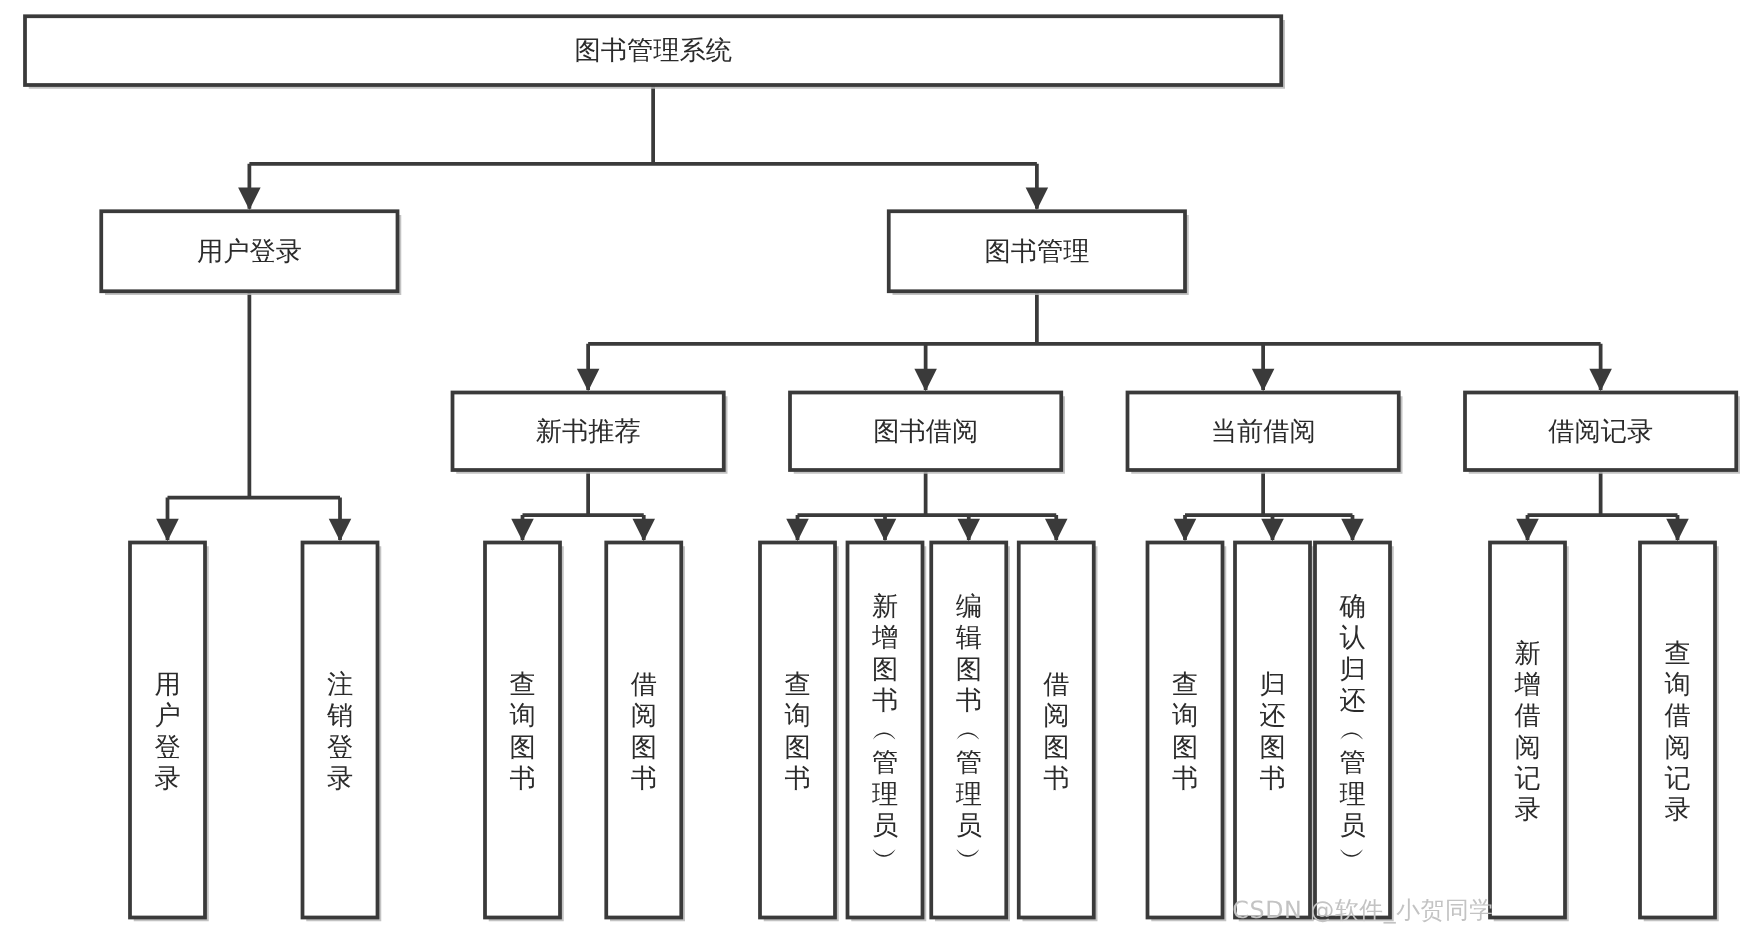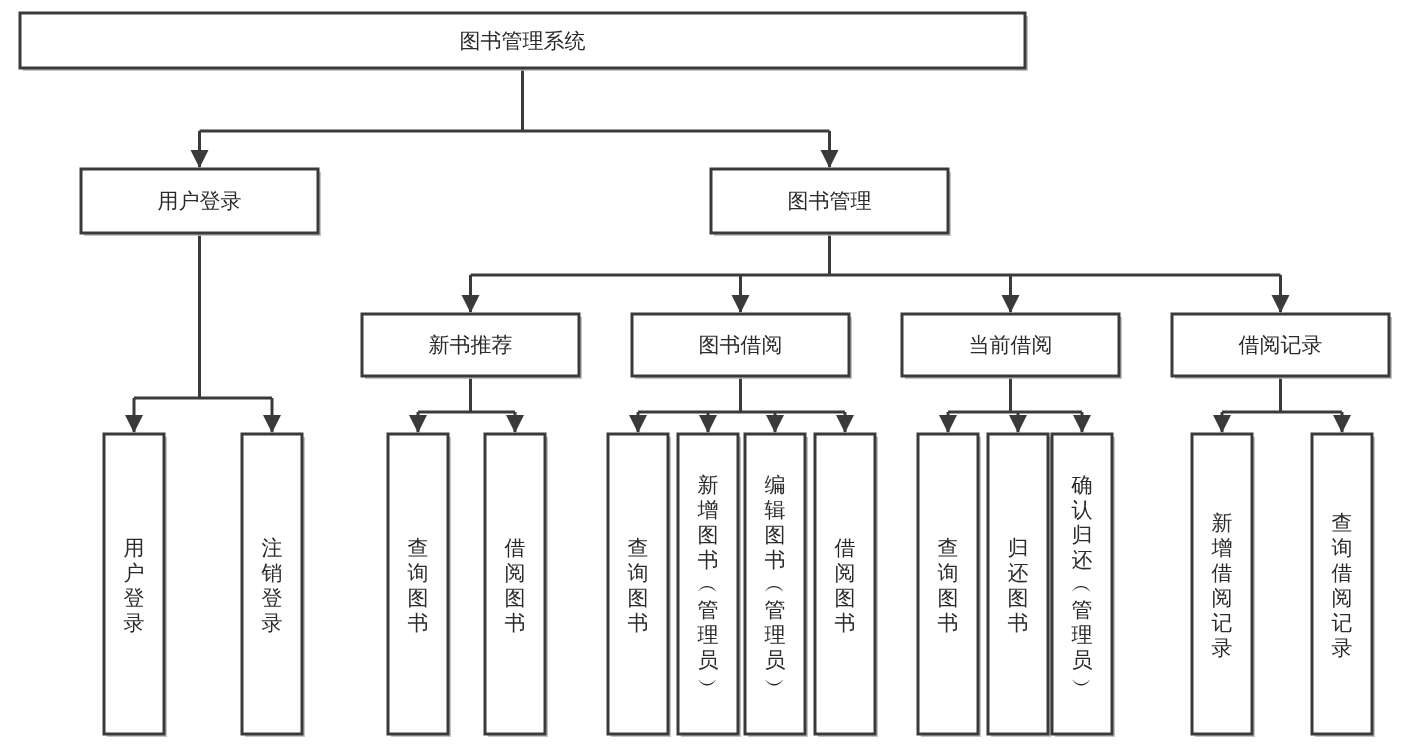--- a/index.html
+++ b/index.html
@@ -223,13 +223,14 @@
           <rect x="1192" y="434" width="60" height="300" class="node-rect"></rect>
           <text x="1222" y="529.5" class="node-label-vert"><tspan x="1222" dy="0">新</tspan><tspan x="1222" dy="25">增</tspan><tspan x="1222" dy="25">借</tspan><tspan x="1222" dy="25">阅</tspan><tspan x="1222" dy="25">记</tspan><tspan x="1222" dy="25">录</tspan></text>
         </g>
         <g>
           <rect x="1315" y="437" width="60" height="300" class="node-shadow"></rect>
           <rect x="1312" y="434" width="60" height="300" class="node-rect"></rect>
           <text x="1342" y="529.5" class="node-label-vert"><tspan x="1342" dy="0">查</tspan><tspan x="1342" dy="25">询</tspan><tspan x="1342" dy="25">借</tspan><tspan x="1342" dy="25">阅</tspan><tspan x="1342" dy="25">记</tspan><tspan x="1342" dy="25">录</tspan></text>
         </g>
       </g>
   </svg>
+  <div class="watermark">CSDN @软件_小贺同学</div>
 </div>
 
 </body></html>

